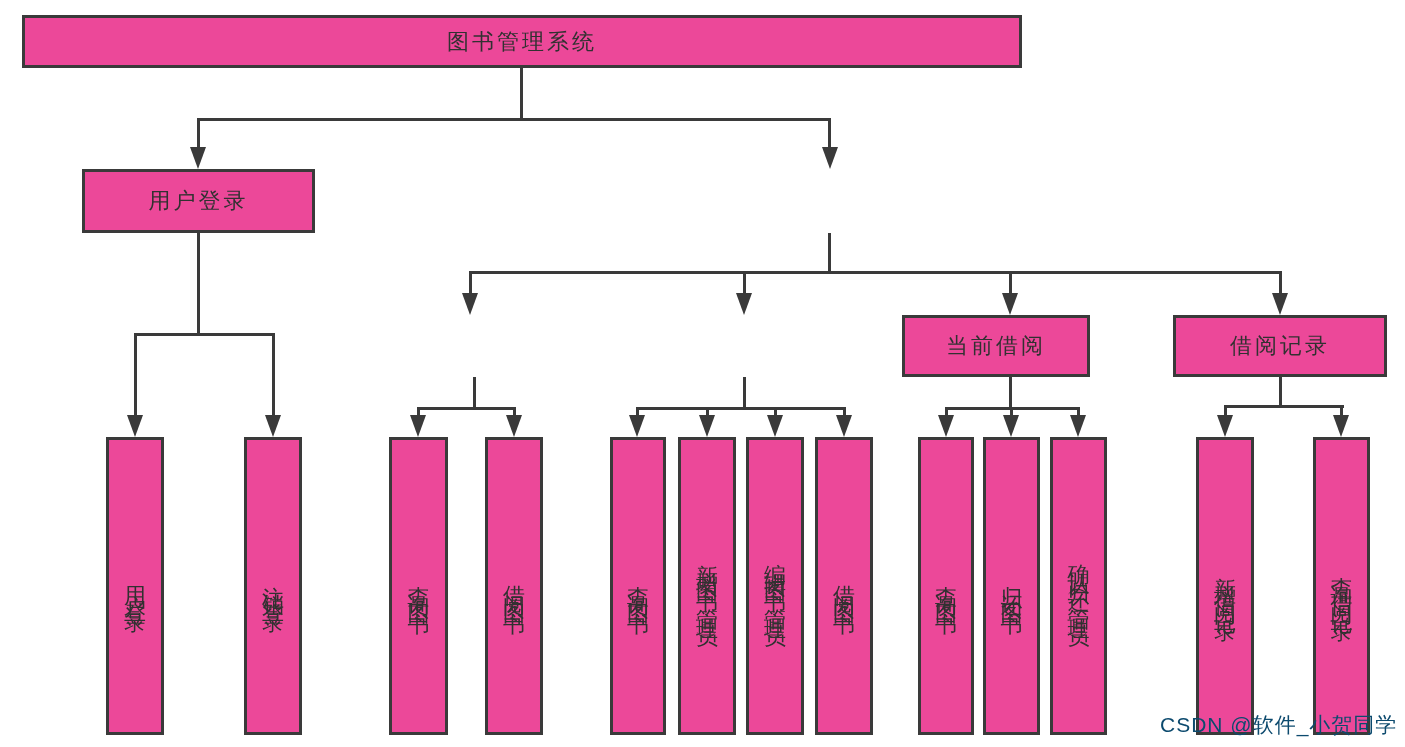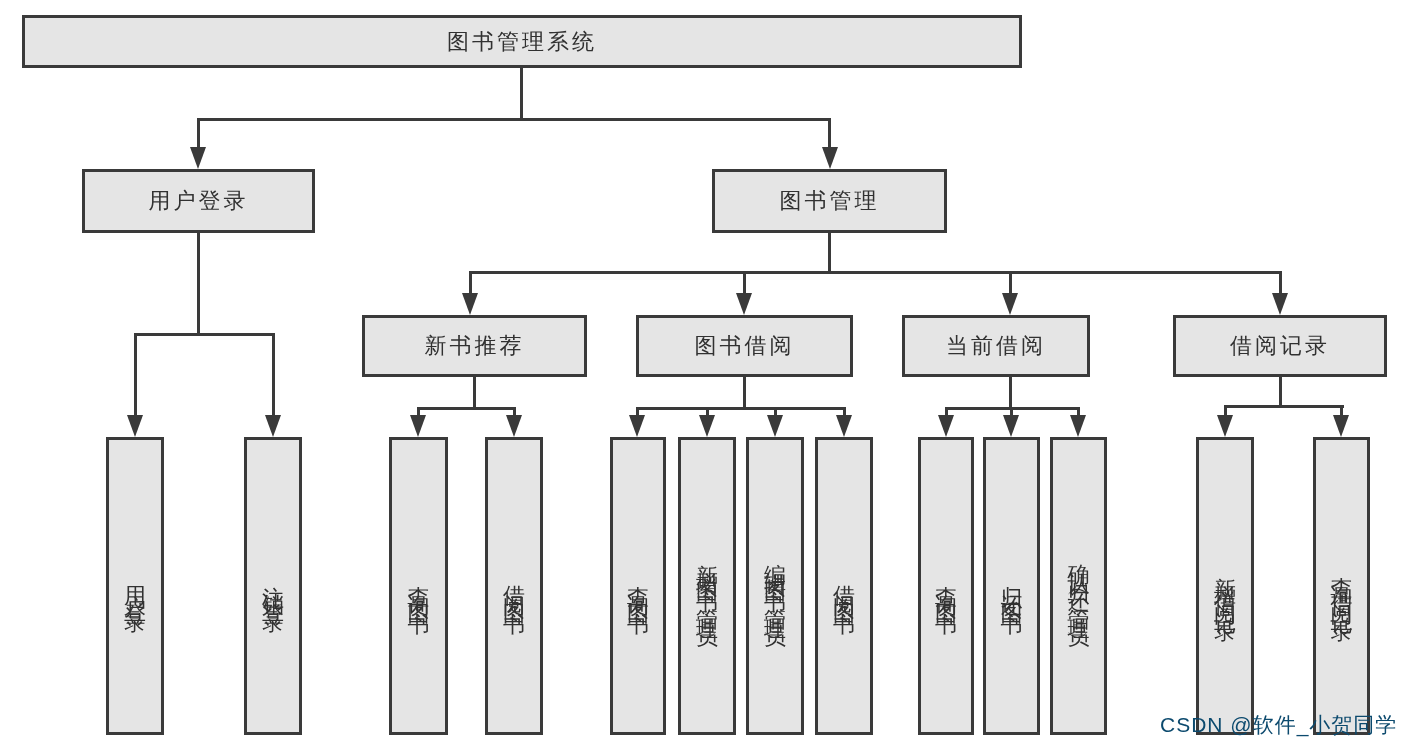--- a/index.html
+++ b/index.html
@@ -1,18 +1,18 @@
 <!DOCTYPE html>
 <html><head>
 <meta charset="utf-8">
 <style>
   html,body{margin:0;padding:0;background:#ffffff;}
   #stage{position:relative;width:1405px;height:747px;background:#ffffff;overflow:hidden;
          font-family:"Liberation Sans","DejaVu Sans",sans-serif;}
-  .box{position:absolute;border:3px solid #3a3a3a;background:#e5e5e5;box-sizing:border-box;
+  .box{position:absolute;border:3px solid #3a3a3a;background:#ec4899;box-sizing:border-box;
        display:flex;align-items:center;justify-content:center;z-index:2;}
   .hlabel{font-size:22px;letter-spacing:3px;color:#313131;white-space:nowrap;}
   .vtext{writing-mode:vertical-rl;text-orientation:mixed;font-size:22px;letter-spacing:9px;
          color:#313131;line-height:1;}
   .vline{position:absolute;width:3px;background:#3a3a3a;z-index:1;}
   .hline{position:absolute;height:3px;background:#3a3a3a;z-index:1;}
   .arrow{position:absolute;width:0;height:0;border-left:8px solid transparent;
          border-right:8px solid transparent;border-top:22px solid #3a3a3a;z-index:1;}
   .watermark{position:absolute;left:1160px;top:711px;font-size:21px;color:#0c4a6e;
              letter-spacing:1px;white-space:nowrap;z-index:6;}
@@ -23,31 +23,22 @@
 <div id="stage">
 
   <div class="box" style="left:22px;top:15px;width:1000px;height:53px">
     <span class="hlabel">图书管理系统</span>
   </div>
 
   <div class="box" style="left:82px;top:169px;width:233px;height:64px">
     <span class="hlabel">用户登录</span>
   </div>
 
-  <div class="box" style="left:712px;top:169px;width:235px;height:64px">
-    <span class="hlabel">图书管理</span>
-  </div>
 
-  <div class="box" style="left:362px;top:315px;width:225px;height:62px">
-    <span class="hlabel">新书推荐</span>
-  </div>
 
-  <div class="box" style="left:636px;top:315px;width:217px;height:62px">
-    <span class="hlabel">图书借阅</span>
-  </div>
 
   <div class="box" style="left:902px;top:315px;width:188px;height:62px">
     <span class="hlabel">当前借阅</span>
   </div>
 
   <div class="box" style="left:1173px;top:315px;width:214px;height:62px">
     <span class="hlabel">借阅记录</span>
   </div>
 
   <div class="box" style="left:106px;top:437px;width:58px;height:298px">

